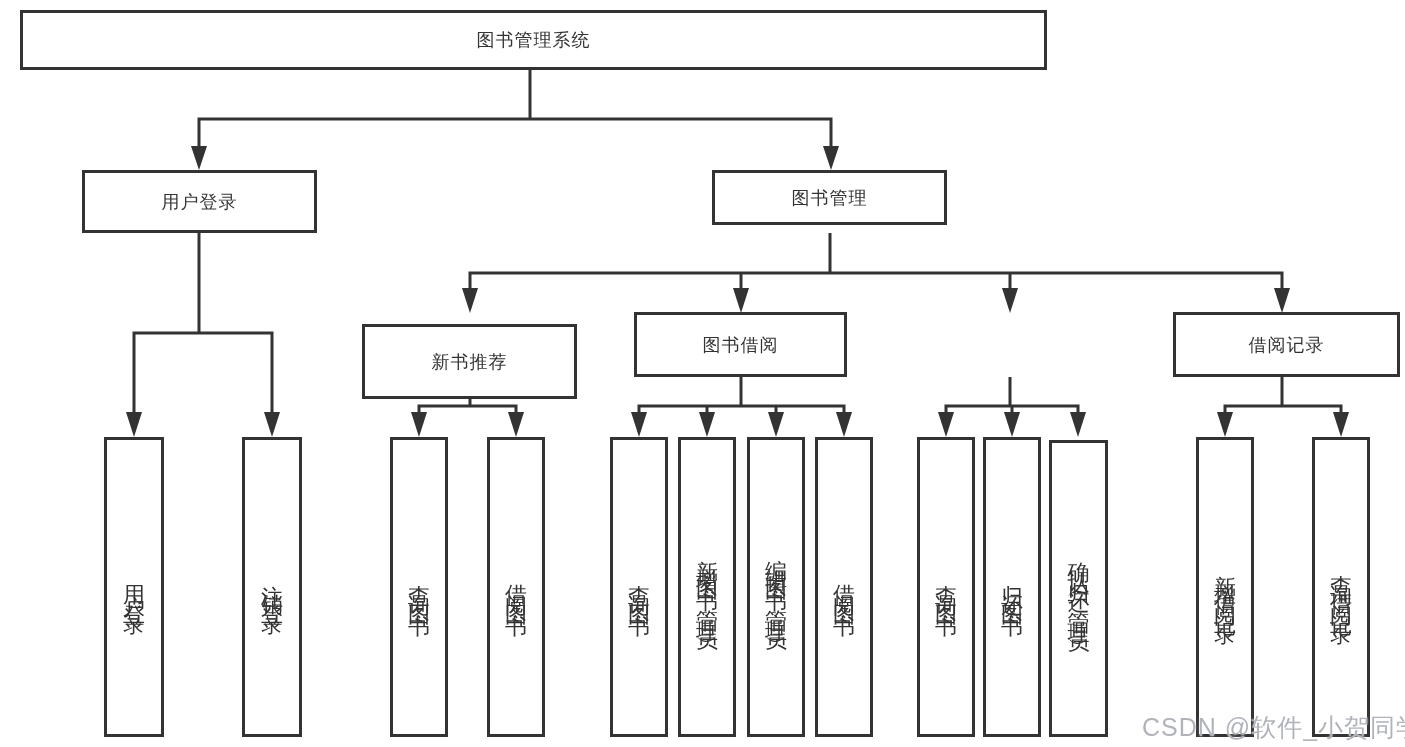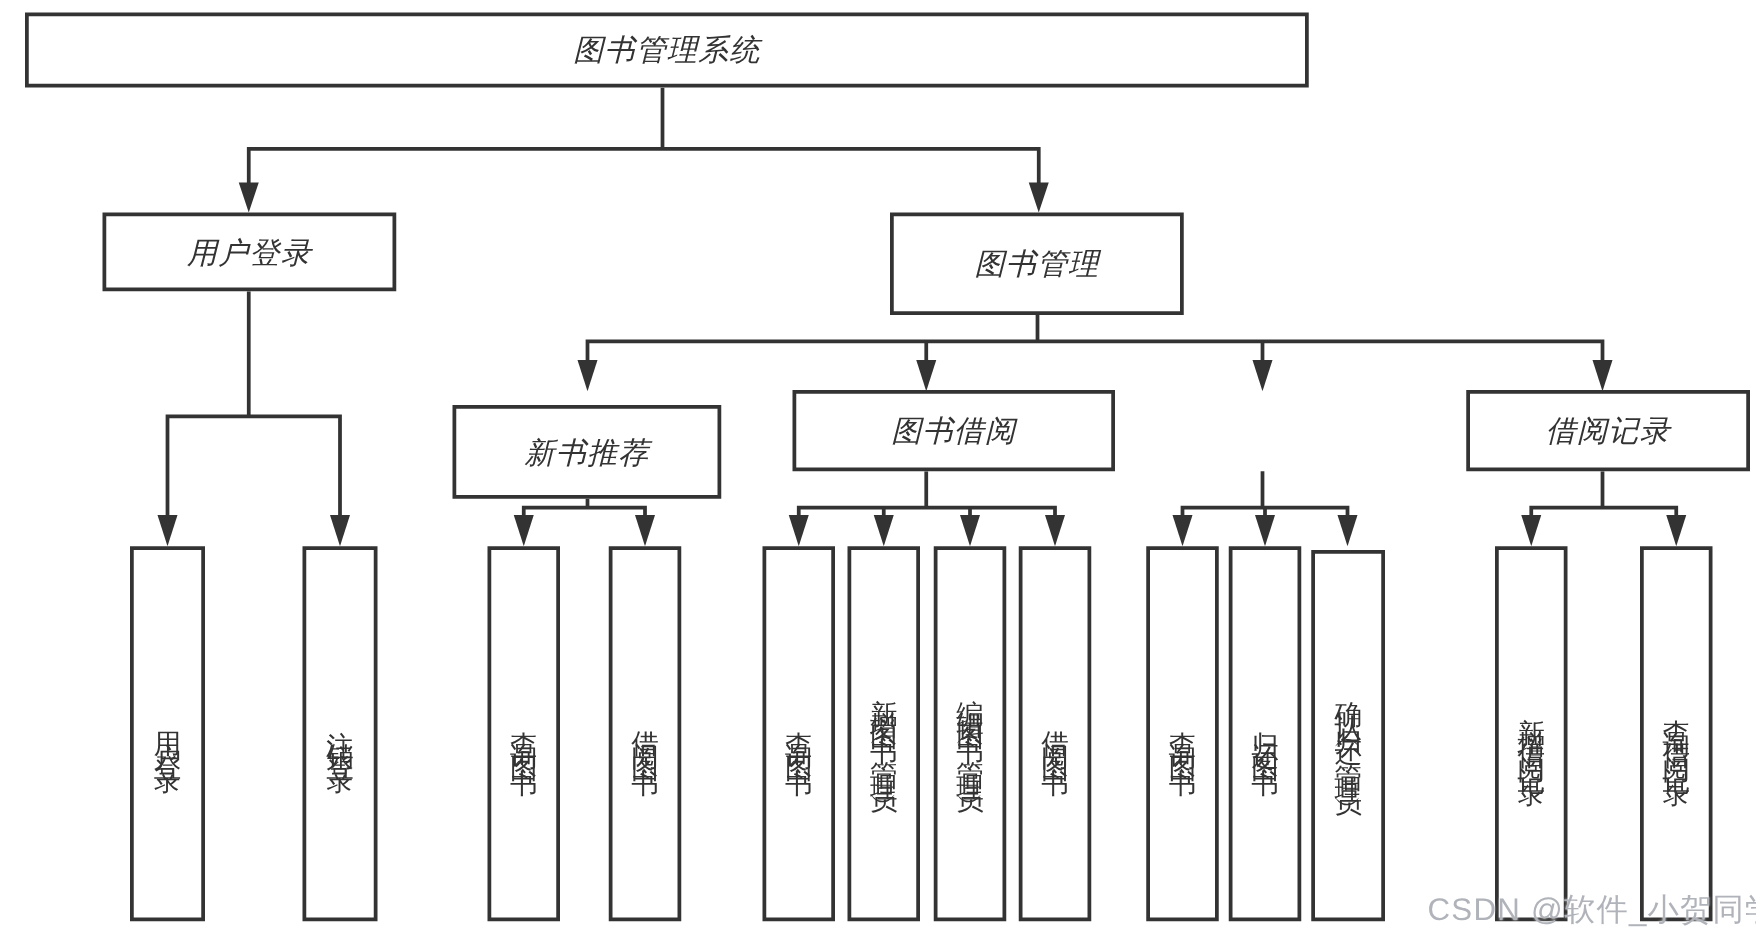--- a/index.html
+++ b/index.html
@@ -20,24 +20,23 @@
   .box {
     position: absolute;
     box-sizing: border-box;
     border: 3px solid #333333;
     background: #ffffff;
     display: flex;
     align-items: center;
     justify-content: center;
   }
   .box.h span {
-    font-size: 24px;
+    font-size: 18px;
     letter-spacing: 1px;
     white-space: nowrap;
-    font-style: italic;
   }
   .box.v span {
     writing-mode: vertical-rl;
     text-orientation: mixed;
     font-size: 22px;
     letter-spacing: 10px;
     line-height: 1;
     white-space: nowrap;
   }
   .watermark {
@@ -109,28 +108,28 @@
     </g>
   </svg>
 
   <div class="box h" style="left:20px; top:10px; width:1027px; height:60px;">
     <span>图书管理系统</span>
   </div>
 
   <div class="box h" style="left:82px; top:170px; width:235px; height:63px;">
     <span>用户登录</span>
   </div>
-  <div class="box h" style="left:712px; top:170px; width:235px; height:82px;">
+  <div class="box h" style="left:712px; top:170px; width:235px; height:55px;">
     <span>图书管理</span>
   </div>
 
   <div class="box h" style="left:362px; top:324px; width:215px; height:75px;">
     <span>新书推荐</span>
   </div>
-  <div class="box h" style="left:634px; top:312px; width:258px; height:65px;">
+  <div class="box h" style="left:634px; top:312px; width:213px; height:65px;">
     <span>图书借阅</span>
   </div>
   <div class="box h" style="left:1173px; top:312px; width:227px; height:65px;">
     <span>借阅记录</span>
   </div>
 
   <div class="box v" style="left:104px; top:437px; width:60px; height:300px;">
     <span>用户登录</span>
   </div>
   <div class="box v" style="left:242px; top:437px; width:60px; height:300px;">

